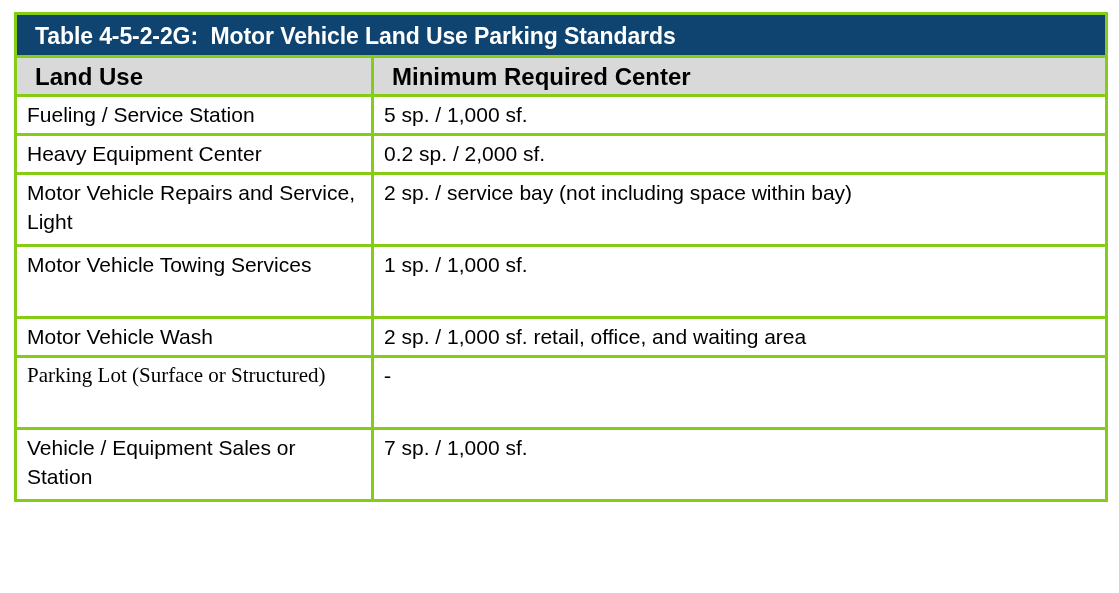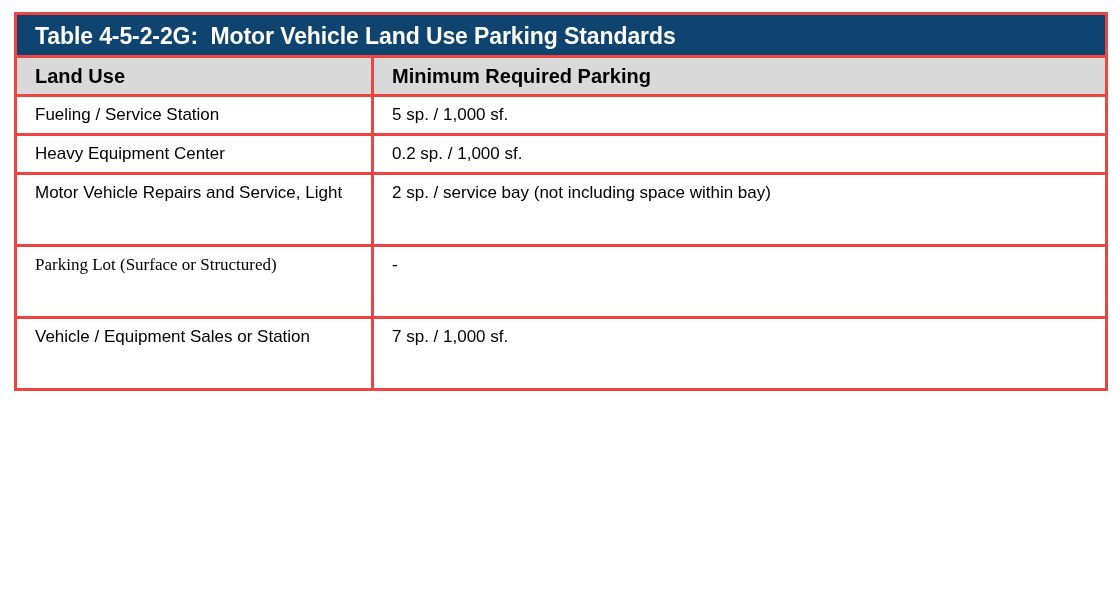--- a/index.html
+++ b/index.html
@@ -24,21 +24,21 @@
 
   table.std-table {
     width: 1091px;
     border-collapse: collapse;
     table-layout: fixed;
     background: #ffffff;
   }
 
   table.std-table td,
   table.std-table th {
-    border: 3px solid #ef4444;
+    border: 3px solid #84cc16;
     padding: 0;
     vertical-align: top;
     background: #ffffff;
   }
 
   
   .title-cell {
     background: #0f4471 !important;
     border: 3px solid #808080;
     height: 40px;
@@ -54,33 +54,33 @@
     white-space: pre;
   }
 
   
   .hdr-cell {
     background: #d9d9d9 !important;
     height: 36px;
   }
   .hdr-text {
     color: #000000;
-    font-size: 20px;
+    font-size: 24px;
     font-weight: bold;
     padding: 4px 0 0 18px;
     line-height: 29px;
     white-space: pre;
   }
 
   
   .cell-text {
     color: #000000;
-    font-size: 17px;
+    font-size: 21px;
     font-weight: normal;
-    padding: 3px 8px 4px 18px;
+    padding: 3px 8px 4px 10px;
     line-height: 29px;
   }
   .col-landuse { width: 357px; }
   .col-parking { width: 734px; }
 
   .r1 { height: 36px; }
   .r2 { height: 36px; }
   .r3 { height: 72px; }
   .r4 { height: 72px; }
   .r5 { height: 36px; }
@@ -103,54 +103,70 @@
         <td class="title-cell" colspan="2">
           <div class="title-text">Table 4-5-2-2G:  Motor Vehicle Land Use Parking Standards</div>
         </td>
       </tr>
 
       <tr>
         <td class="hdr-cell">
           <div class="hdr-text">Land Use</div>
         </td>
         <td class="hdr-cell">
-          <div class="hdr-text">Minimum Required Parking</div>
+          <div class="hdr-text">Minimum Required Center</div>
         </td>
       </tr>
 
       <tr class="r1">
         <td>
           <div class="cell-text">Fueling / Service Station</div>
         </td>
         <td>
           <div class="cell-text">5 sp. / 1,000 sf.</div>
         </td>
       </tr>
 
       <tr class="r2">
         <td>
           <div class="cell-text">Heavy Equipment Center</div>
         </td>
         <td>
-          <div class="cell-text">0.2 sp. / 1,000 sf.</div>
+          <div class="cell-text">0.2 sp. / 2,000 sf.</div>
         </td>
       </tr>
 
 
       <tr class="r4">
         <td>
           <div class="cell-text">Motor Vehicle Repairs and Service, Light</div>
         </td>
         <td>
           <div class="cell-text">2 sp. / service bay (not including space within bay)</div>
         </td>
       </tr>
 
 
+      <tr class="r6">
+        <td>
+          <div class="cell-text">Motor Vehicle Towing Services</div>
+        </td>
+        <td>
+          <div class="cell-text">1 sp. / 1,000 sf.</div>
+        </td>
+      </tr>
 
+      <tr class="r7">
+        <td>
+          <div class="cell-text">Motor Vehicle Wash</div>
+        </td>
+        <td>
+          <div class="cell-text">2 sp. / 1,000 sf. retail, office, and waiting area</div>
+        </td>
+      </tr>
 
       <tr class="r8">
         <td>
           <div class="cell-text">Parking Lot (Surface or Structured)</div>
         </td>
         <td>
           <div class="cell-text">-</div>
         </td>
       </tr>
 

